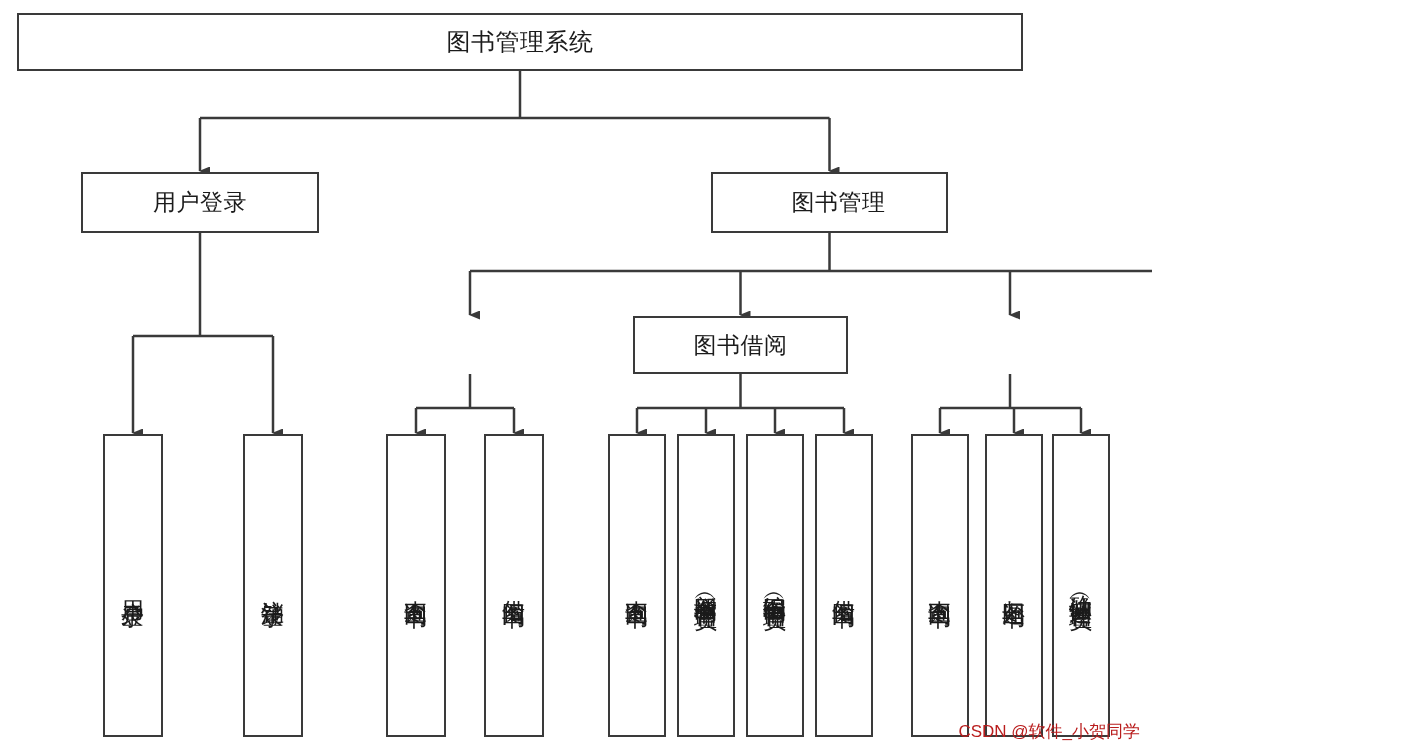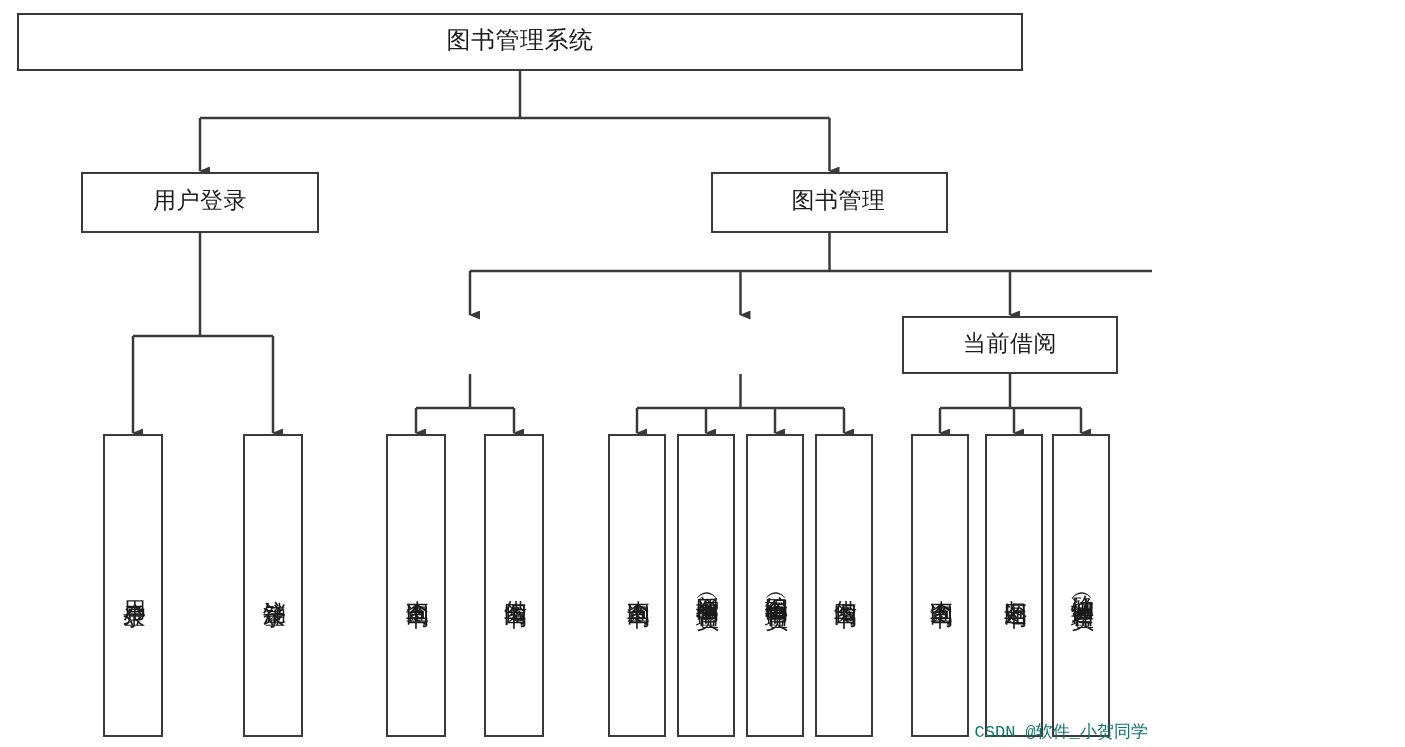--- a/index.html
+++ b/index.html
@@ -6,21 +6,21 @@
   html, body {
     margin: 0;
     padding: 0;
     background: #ffffff;
   }
   #canvas {
     position: relative;
     width: 1152px;
     height: 747px;
     background: #ffffff;
-    font-family: Liberation Mono, monospace;
+    font-family: Liberation Sans, sans-serif;
     overflow: hidden;
   }
   #connectors {
     position: absolute;
     left: 0;
     top: 0;
     width: 1405px;
     height: 747px;
     pointer-events: none;
   }
@@ -59,24 +59,24 @@
     writing-mode: vertical-rl;
     text-orientation: upright;
     font-size: 23px;
     line-height: 1.22;
     letter-spacing: 2px;
     white-space: nowrap;
     max-height: 288px;
   }
   .watermark {
     position: absolute;
-    right: 4px;
+    right: 12px;
     bottom: 4px;
     font-size: 17px;
-    color: #0f766e;
+    color: #b91c1c;
     white-space: nowrap;
     user-select: none;
   }
 </style>
 </head>
 <body>
 
 <div id="canvas">
 
   <svg id="connectors" viewBox="0 0 1405 747" preserveAspectRatio="none" aria-hidden="true">
@@ -126,22 +126,22 @@
     <span class="node-label">图书管理系统</span>
   </div>
 
   <div class="node horiz" style="left:81px; top:172px; width:238px; height:61px;">
     <span class="node-label">用户登录</span>
   </div>
   <div class="node horiz" style="left:711px; top:172px; width:237px; height:61px;padding-left:18px;">
     <span class="node-label">图书管理</span>
   </div>
 
-  <div class="node horiz" style="left:902px; top:316px; width:216px; height:58px;">
-    <span class="node-label">当前借阅</span>
+  <div class="node horiz" style="left:633px; top:316px; width:215px; height:58px;">
+    <span class="node-label">图书借阅</span>
   </div>
 
   <div class="node leaf" style="left:103px; top:434px; width:60px; height:303px;">
     <span class="node-label">用户登录</span>
   </div>
   <div class="node leaf" style="left:243px; top:434px; width:60px; height:303px;">
     <span class="node-label">注销登录</span>
   </div>
 
   <div class="node leaf" style="left:386px; top:434px; width:60px; height:303px;">

